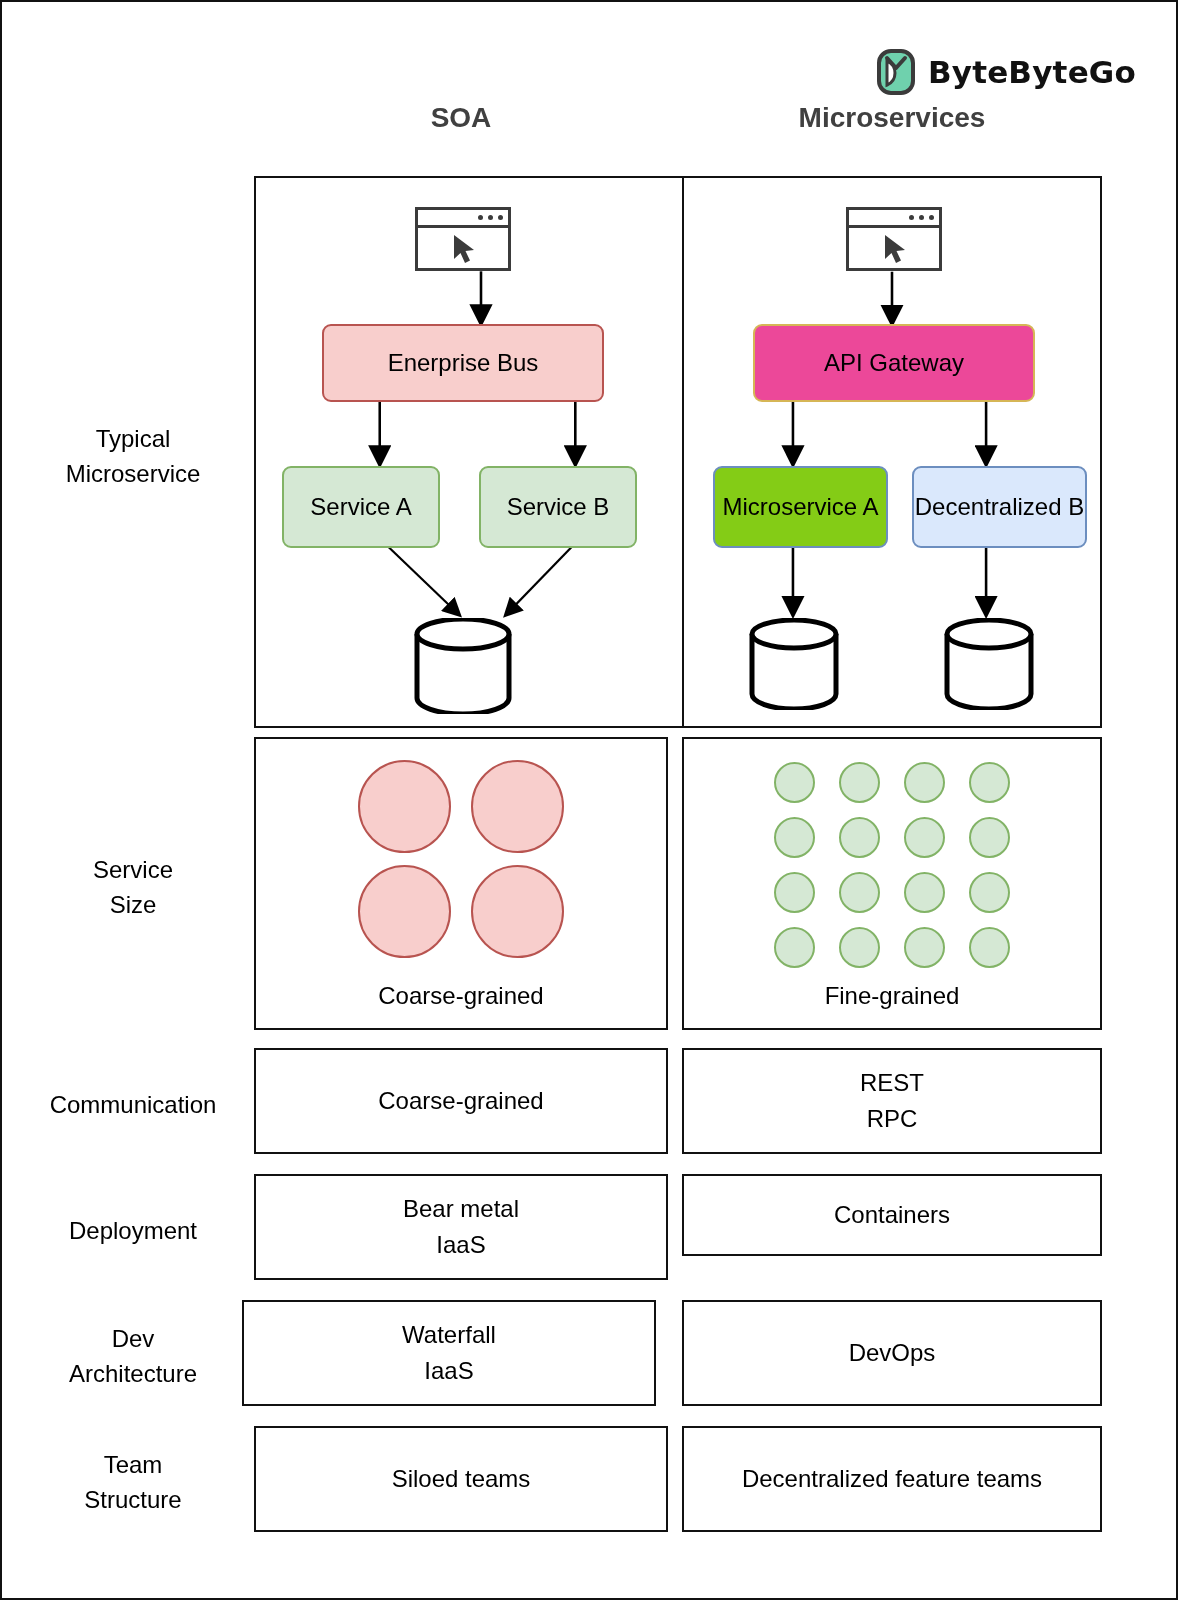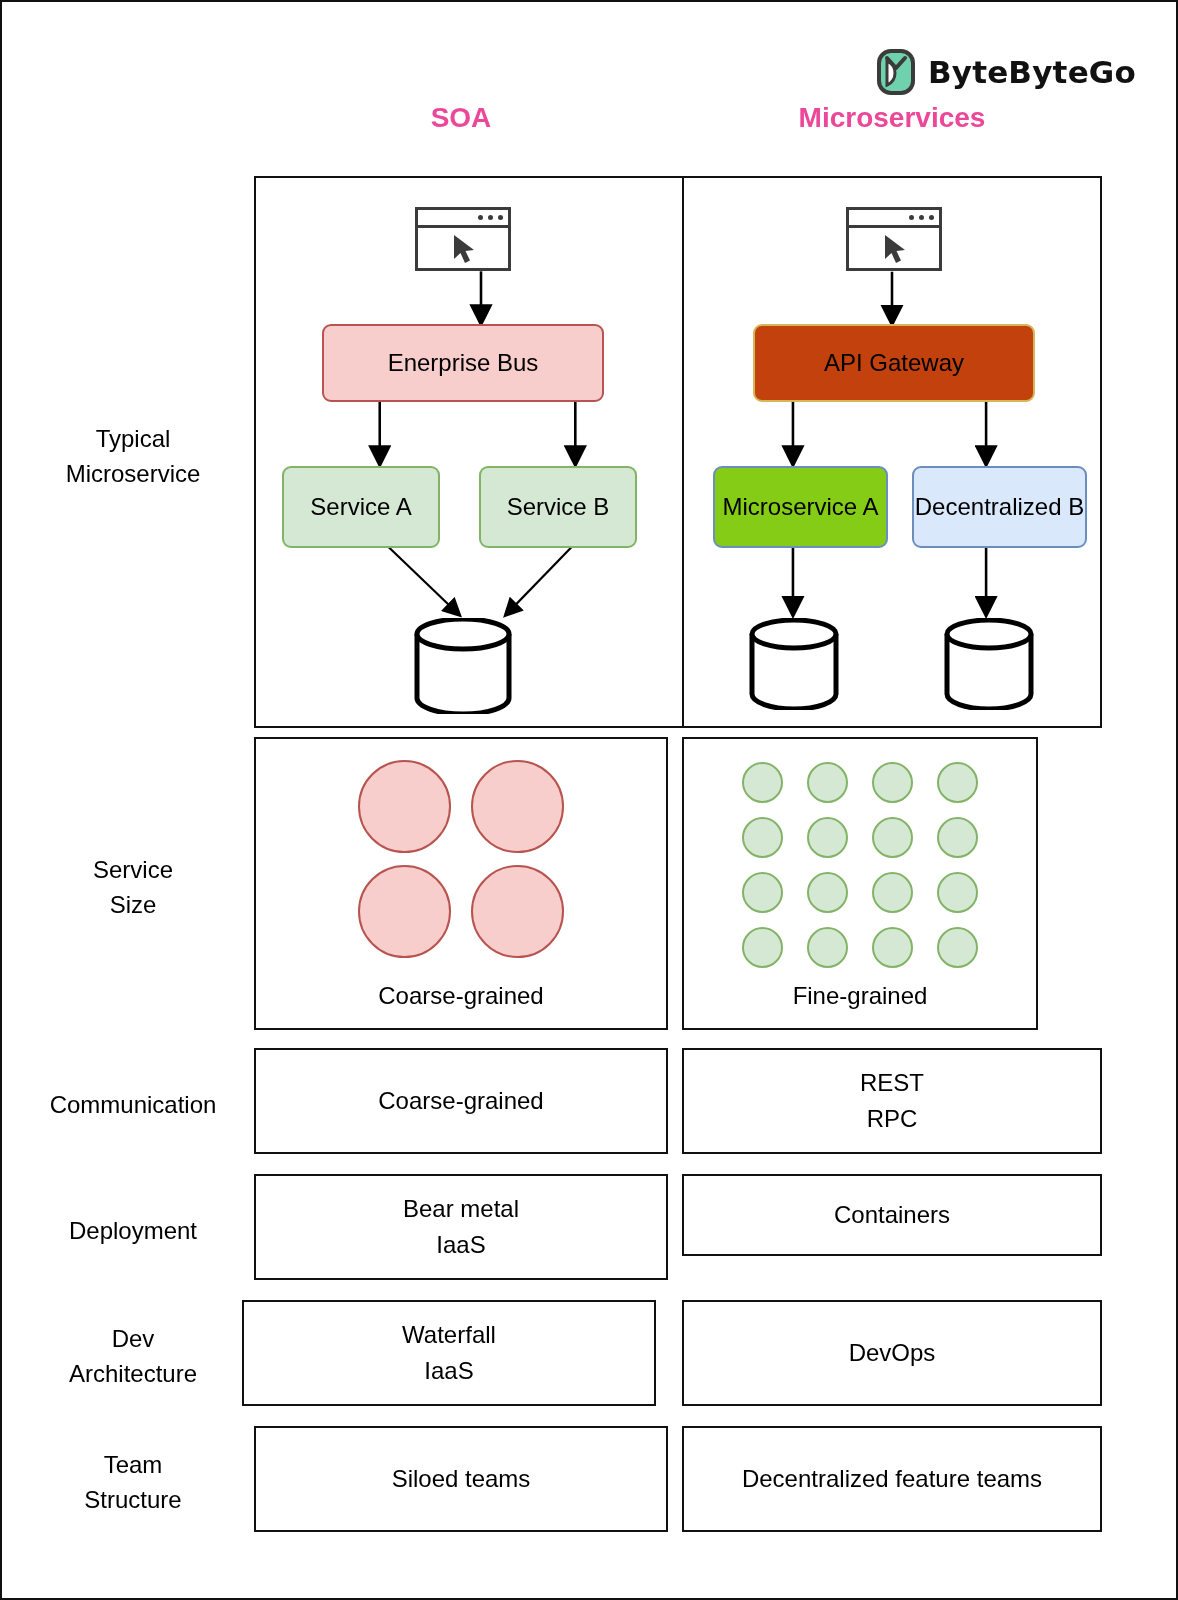--- a/index.html
+++ b/index.html
@@ -6,21 +6,21 @@
   body{font-family:"Liberation Sans","DejaVu Sans",sans-serif;color:#000;}
   .page{position:relative;width:1178px;height:1600px;background:#fff;box-sizing:border-box;border:2px solid #111;overflow:hidden;}
 
   
   .logo{position:absolute;right:40px;top:10px;display:flex;align-items:center;gap:12px;margin-top:36px;}
   .logo-mark{width:40px;height:48px;flex:0 0 auto;}
   .logo-text{font-size:31px;font-weight:700;letter-spacing:.2px;color:#111;
              font-family:"DejaVu Sans",sans-serif;}
 
   
-  .col-head{position:absolute;top:100px;font-size:28px;font-weight:700;text-align:center;color:#ec4899;}
+  .col-head{position:absolute;top:100px;font-size:28px;font-weight:700;text-align:center;color:#404040;}
   .col-head.soa{left:252px;width:414px;}
   .col-head.ms{left:680px;width:420px;}
 
   
   .row-label{position:absolute;left:18px;width:226px;text-align:center;font-size:24px;line-height:1.45;color:#000;}
 
   
   .cell{position:absolute;box-sizing:border-box;border:2px solid #111;background:#fff;
         display:flex;align-items:center;justify-content:center;text-align:center;
         font-size:24px;line-height:1.5;color:#000;}
@@ -130,21 +130,21 @@
         <div class="bar">
           <span class="dot d1"></span>
           <span class="dot d2"></span>
           <span class="dot d3"></span>
         </div>
         <svg class="cursor" width="30" height="32" viewBox="0 0 30 32">
           <path d="M2,1 L2,25 L8.5,19 L13,29 L18,26.5 L13.5,17 L22,16 Z" fill="#3b3b3b"></path>
         </svg>
       </div>
 
-      <div class="nodebox" style="left:69px;top:146px;width:282px;height:78px;background:#c2410c;border-color:#d6b656">API Gateway</div>
+      <div class="nodebox" style="left:69px;top:146px;width:282px;height:78px;background:#ec4899;border-color:#d6b656">API Gateway</div>
 
       <div class="nodebox" style="left:29px;top:288px;width:175px;height:82px;background:#84cc16;border-color:#6c8ebf">Microservice A</div>
       <div class="nodebox" style="left:228px;top:288px;width:175px;height:82px;background:#dae8fc;border-color:#6c8ebf">Decentralized B</div>
 
       <svg class="cyl" style="left:62px;top:440px" width="96" height="92" viewBox="0 0 96 92">
         <path d="M6,16 L6,76 A42,15 0 0 0 90,76 L90,16" fill="#fff" stroke="#000" stroke-width="5"></path>
         <ellipse cx="48" cy="16" rx="42" ry="14" fill="#fff" stroke="#000" stroke-width="5"></ellipse>
       </svg>
       <svg class="cyl" style="left:257px;top:440px" width="96" height="92" viewBox="0 0 96 92">
         <path d="M6,16 L6,76 A42,15 0 0 0 90,76 L90,16" fill="#fff" stroke="#000" stroke-width="5"></path>
@@ -167,21 +167,21 @@
         </div>
         <div class="dots-row">
           <div class="bigdot"></div>
           <div class="bigdot"></div>
         </div>
       </div>
       <div class="grain-label">Coarse-grained</div>
     </div>
   </div>
 
-  <div class="cell arch" style="left:680px;top:735px;width:356px;height:293px">
+  <div class="cell arch" style="left:680px;top:735px;width:420px;height:293px">
     <div class="arch-inner">
       <div class="dots-wrap" style="top:16px">
         <div class="dots-row">
           <div class="smalldot"></div>
           <div class="smalldot"></div>
           <div class="smalldot"></div>
           <div class="smalldot"></div>
         </div>
         <div class="dots-row">
           <div class="smalldot"></div>

